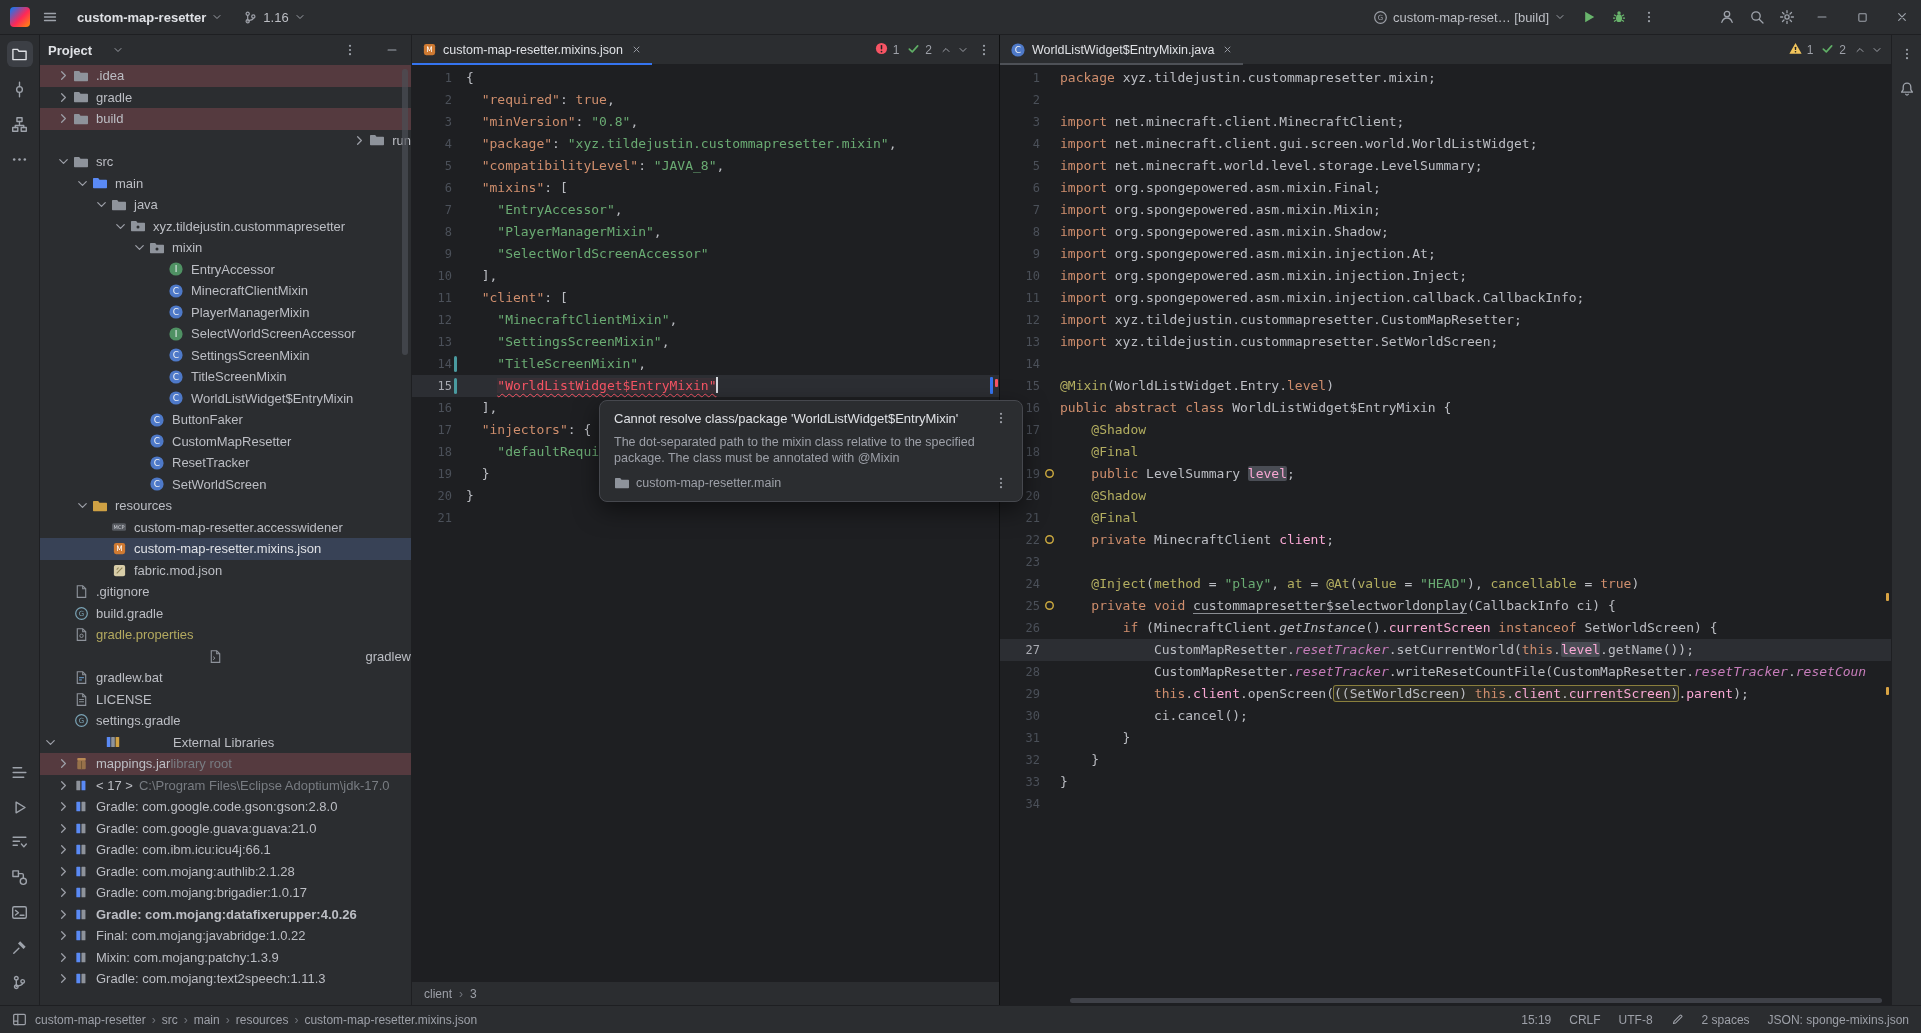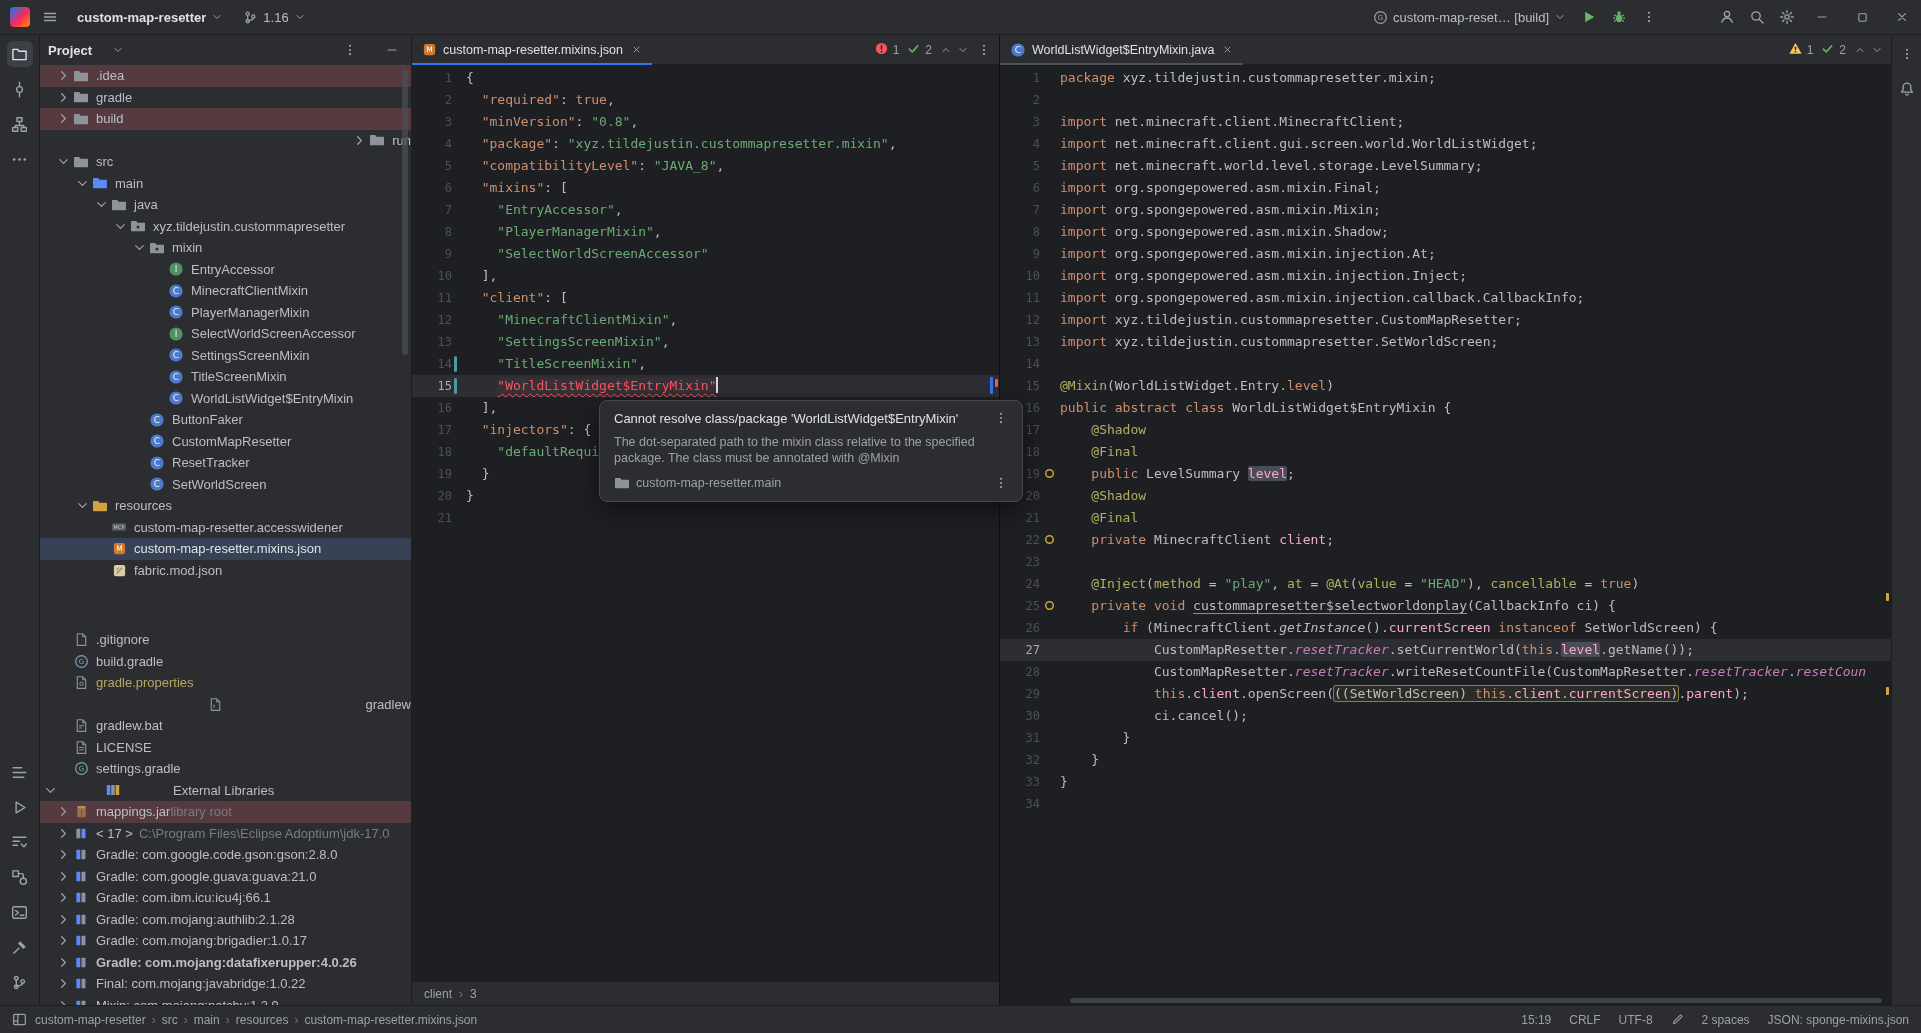--- a/index.html
+++ b/index.html
@@ -589,21 +589,21 @@
           <div class="tree-row" data-interactable="true" style="padding-left: 53px;">
             <span class="chev" data-interactable="false"></span>
             <span class="ticon" data-interactable="false">
               <svg width="15" height="15" viewBox="0 0 16 16">
                 <rect x="2" y="2" width="12" height="12" rx="2" fill="#d8cda8"></rect>
                 <path d="M5 11l6-6M5 7l2-2" stroke="#8f8458" stroke-width="1.2" fill="none"></path>
               </svg>
             </span>
             <span class="tlabel" data-interactable="false">fabric.mod.json</span>
           </div>
-          <div class="tree-row" data-interactable="true" style="padding-left: 15px; margin-top: 48px;">
+          <div class="tree-row" data-interactable="true" style="padding-left: 15px;">
             <span class="chev" data-interactable="false"></span>
             <span class="ticon" data-interactable="false">
               <svg width="15" height="15" viewBox="0 0 16 16">
                 <path d="M3.5 1.8h5.8l3.2 3.2v9.2H3.5z M9.3 1.8v3.2h3.2" fill="none" stroke="#8e939b" stroke-width="1.2"></path>
               </svg>
             </span>
             <span class="tlabel" data-interactable="false">.gitignore</span>
           </div>
           <div class="tree-row" data-interactable="true" style="padding-left: 15px;">
             <span class="chev" data-interactable="false"></span>

